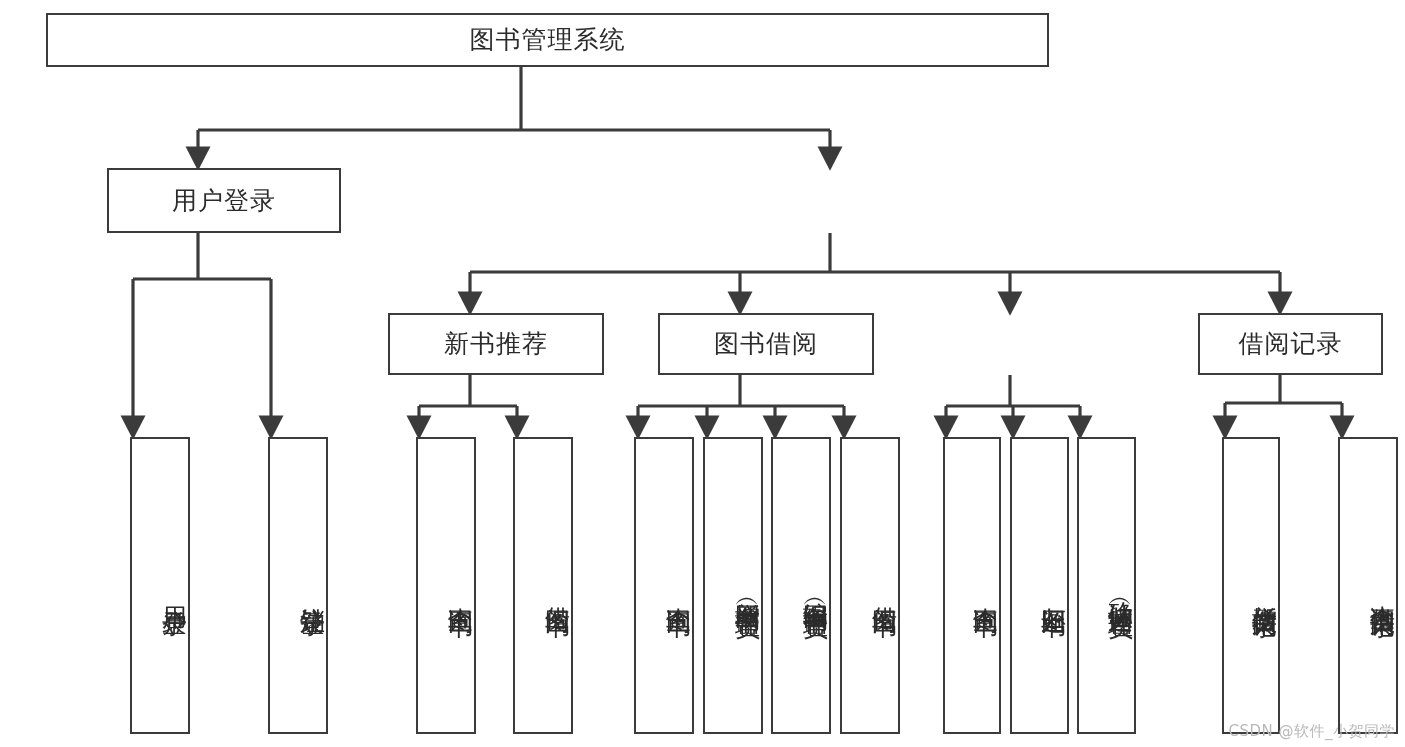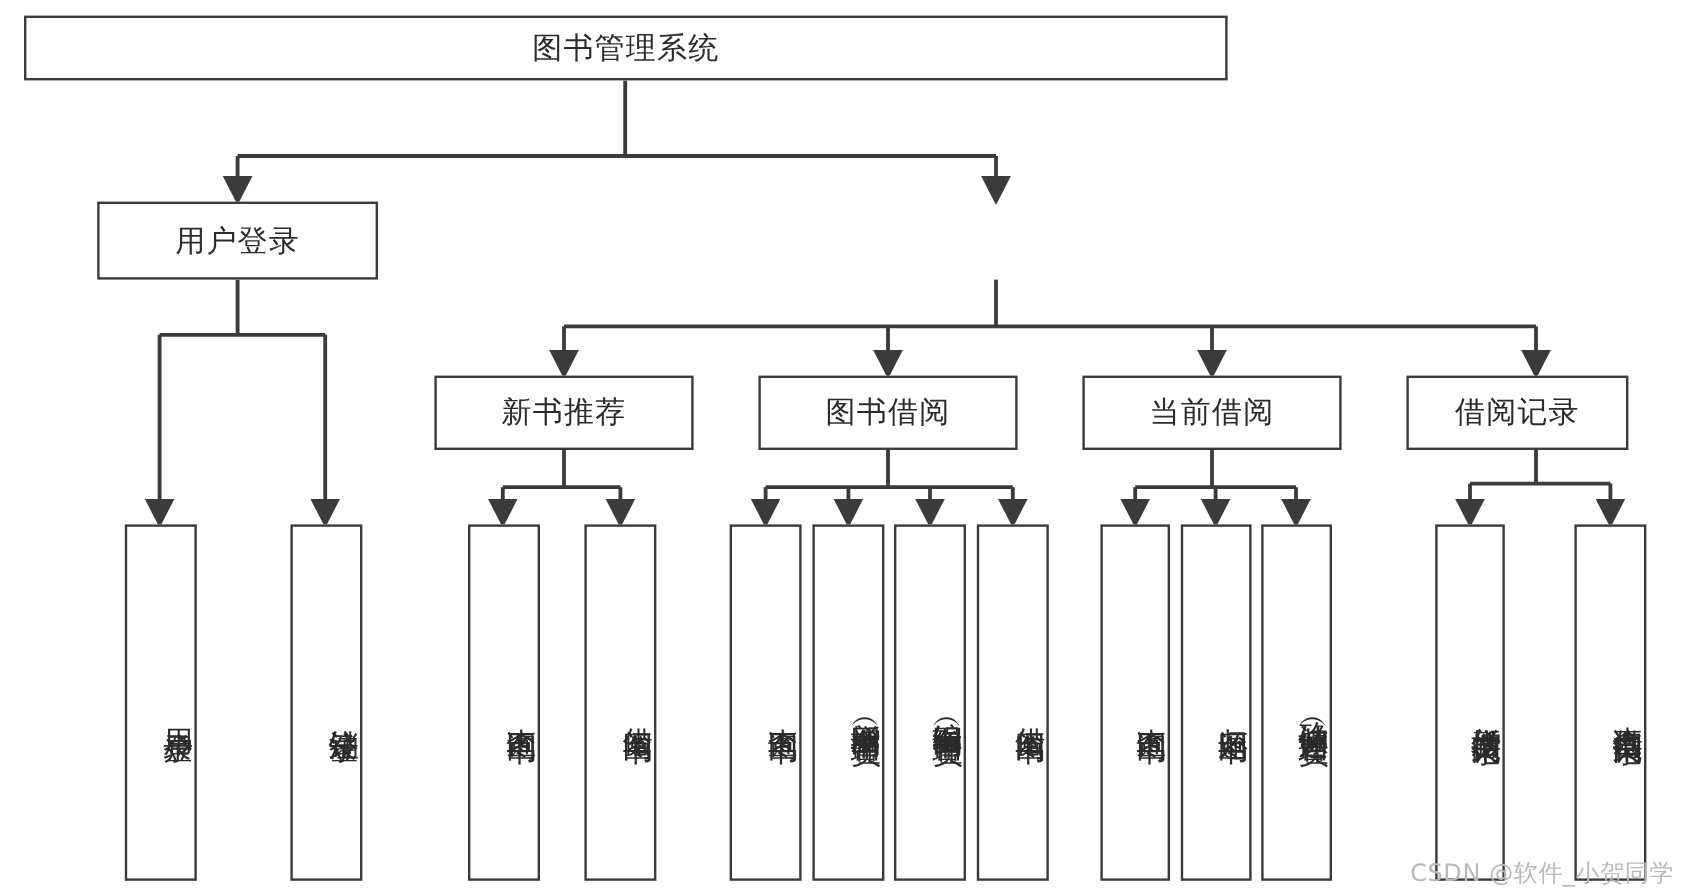--- a/index.html
+++ b/index.html
@@ -28,20 +28,21 @@
   .node {
     position: absolute;
     box-sizing: border-box;
     border: 2.5px solid #3b3b3b;
     background: #ffffff;
     display: flex;
     align-items: center;
     justify-content: center;
     color: #2b2b2b;
     text-align: right;
+    margin-left: 26px;
   }
   .node.horiz {
     font-size: 25px;
     line-height: 1.1;
     letter-spacing: 1px;
   }
   .node.vert {
     writing-mode: vertical-rl;
     text-orientation: upright;
     font-size: 25px;
@@ -53,21 +54,21 @@
   }
   .node.vert .vtext {
     writing-mode: vertical-rl;
     text-orientation: upright;
     white-space: normal;
   }
   .watermark {
     position: absolute;
     right: 10px;
     bottom: 6px;
-    font-size: 20px;
+    font-size: 15px;
     color: #b9b9b9;
     letter-spacing: 0.5px;
     white-space: nowrap;
     font-family: "DejaVu Sans", "Liberation Sans", sans-serif;
   }
 </style>
 </head>
 <body>
 
 <div id="canvas">
@@ -132,23 +133,20 @@
 
 
   <div class="node horiz" style="left:362px; top:313px; width:216px; height:62px;">
     <span>新书推荐</span>
   </div>
 
   <div class="node horiz" style="left:632px; top:313px; width:216px; height:62px;">
     <span>图书借阅</span>
   </div>
 
-  <div class="node horiz" style="left:902px; top:313px; width:216px; height:62px;">
-    <span>当前借阅</span>
-  </div>
 
   <div class="node horiz" style="left:1172px; top:313px; width:185px; height:62px;">
     <span>借阅记录</span>
   </div>
 
   <div class="node vert" style="left:104px; top:437px; width:60px; height:297px;">
     <span class="vtext">用户登录</span>
   </div>
 
   <div class="node vert" style="left:242px; top:437px; width:60px; height:297px;">

